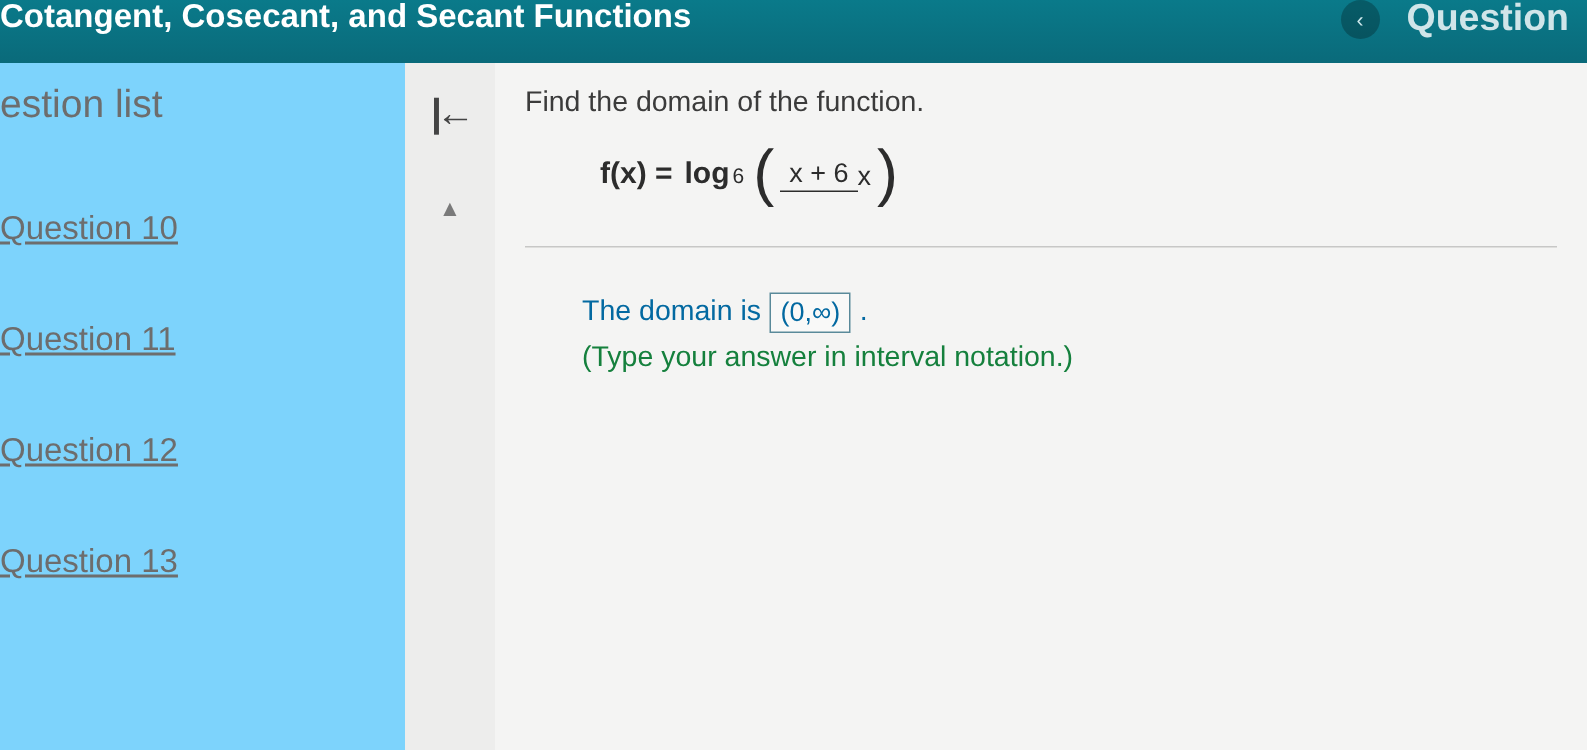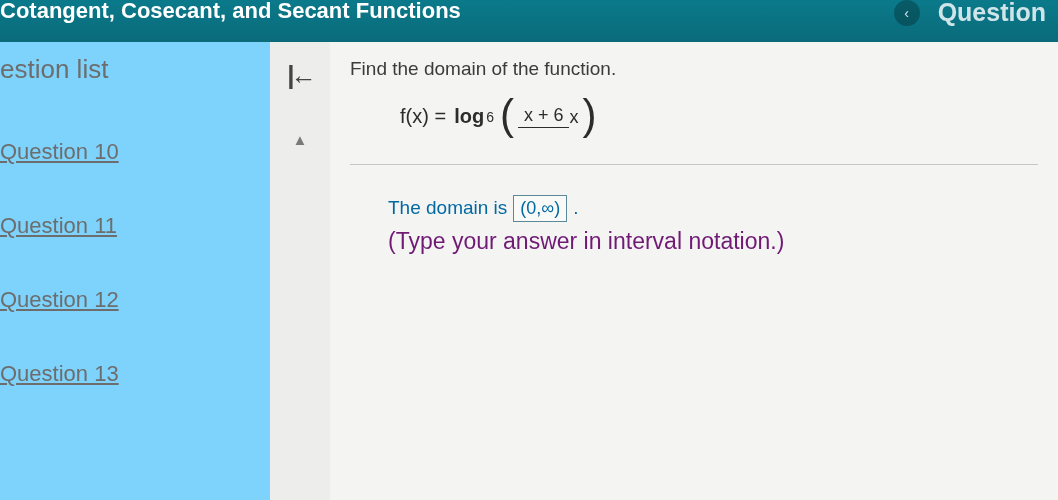--- a/index.html
+++ b/index.html
@@ -100,21 +100,21 @@
 }
 .formula {
   display: flex;
   align-items: center;
   justify-content: flex-start;
   padding-left: 50px;
   margin-bottom: 28px;
   font-size: 20px;
   color: #2c2c2c;
 }
-.formula .fx { margin-right: 4px; }
+.formula .fx { margin-right: 4px; font-weight: bold; }
 .formula .log { font-weight: bold; margin: 0 2px 0 4px; }
 .formula .sub { font-size: 14px; vertical-align: sub; margin-right: 6px; }
 .paren {
   font-size: 42px;
   line-height: 0.9;
   font-weight: normal;
   position: relative;
   top: -2px;
 }
 .frac {
@@ -140,22 +140,22 @@
   gap: 6px;
   padding-left: 38px;
 }
 .answer-box {
   border: 1px solid #5a8a9a;
   padding: 2px 6px;
   background: #f9f9f8;
   font-size: 18px;
 }
 .hint {
-  font-size: 23px;
-  color: #701a75;
+  font-size: 19px;
+  color: #15803d;
   padding-left: 38px;
 }
 </style>
 </head>
 <body>
 
 <div class="header">
   <div class="header-title">Cotangent, Cosecant, and Secant Functions</div>
   <div class="header-right">
     <div class="nav-arrow">

